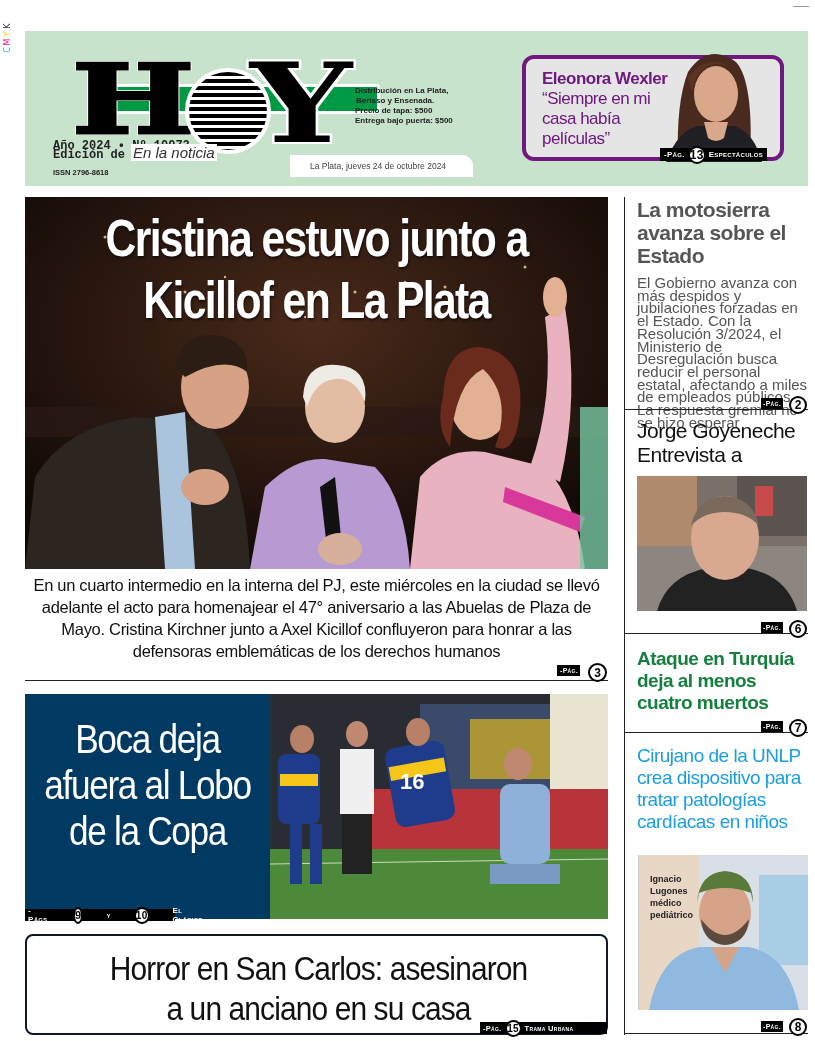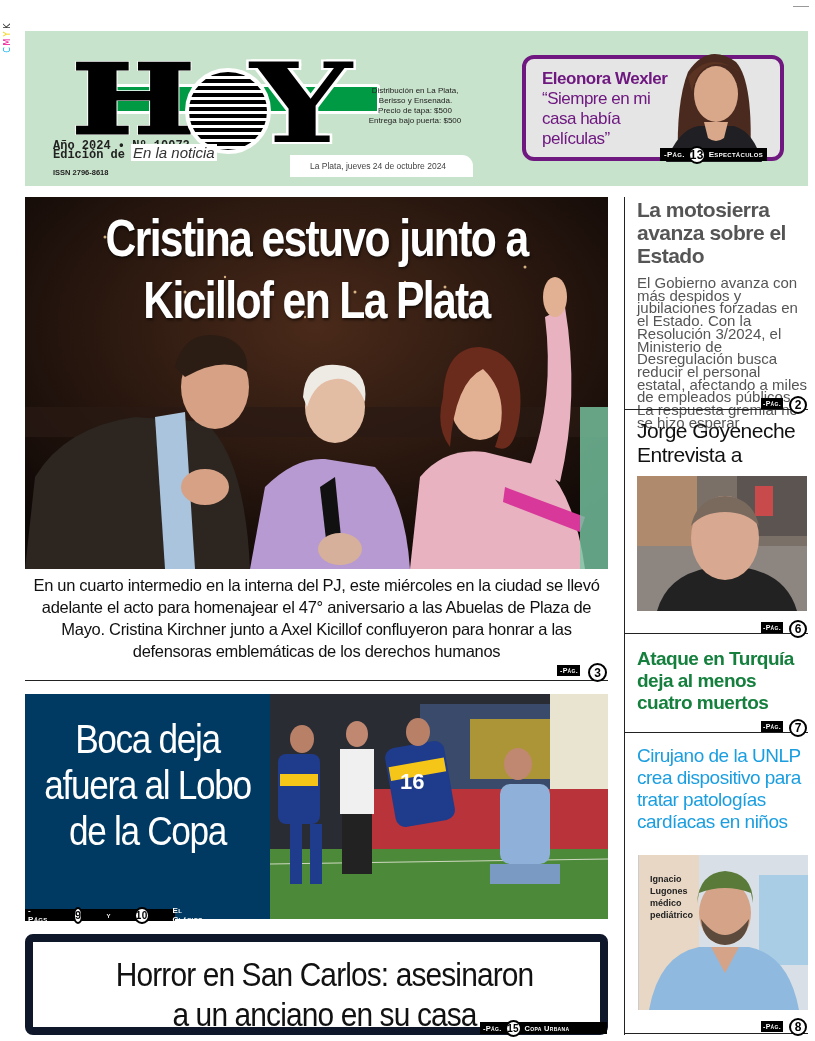--- a/index.html
+++ b/index.html
@@ -14,21 +14,21 @@
   
   .masthead { position: absolute; left: 25px; top: 31px; width: 783px; height: 155px; background: #c8e3cb; }
   .logo-wrap { position: absolute; left: 25px; top: 15px; width: 300px; height: 120px; }
   .logo-green { position: absolute; left: 40px; top: 38px; width: 290px; height: 30px; background: #009a44; border: 3px solid #fff; border-radius: 3px; }
   .logo-H { position: absolute; left: 22px; top: 6px; font-family: "DejaVu Serif", serif; font-weight: bold; font-size: 96px; line-height: 96px; color: #000; -webkit-text-stroke: 3px #000; letter-spacing: -4px; transform: scaleX(1.35); transform-origin: left top; text-shadow: 2px 2px 0 #fff, -2px -2px 0 #fff, 2px -2px 0 #fff, -2px 2px 0 #fff; }
   .logo-O { position: absolute; left: 135px; top: 22px; width: 86px; height: 86px; border-radius: 50%; border: 4px solid #fff; background: repeating-linear-gradient(180deg, #000 0 4px, #fff 4px 7px); }
   .logo-Y { position: absolute; left: 200px; top: 6px; font-family: "DejaVu Serif", serif; font-weight: bold; font-size: 110px; line-height: 104px; color: #000; transform: scaleX(1.3); transform-origin: left top; text-shadow: 2px 2px 0 #fff, -2px -2px 0 #fff, 2px -2px 0 #fff, -2px 2px 0 #fff; }
   .edition { position: absolute; left: 28px; top: 111px; font-size: 12px; line-height: 8.5px; font-weight: bold; color: #222; font-family: Liberation Mono, monospace; }
   .tagline { position: absolute; left: 106px; top: 113px; font-size: 15px; font-style: italic; color: #333; background: #fff; padding: 0 2px; }
   .issn { position: absolute; left: 28px; top: 137px; font-size: 7.5px; font-weight: bold; color: #222; }
-  .dist { position: absolute; left: 330px; top: 55px; width: 120px; font-size: 8px; line-height: 10px; font-weight: normal; color: #222; text-align: center; }
+  .dist { position: absolute; left: 330px; top: 55px; width: 120px; font-size: 8px; line-height: 10px; font-weight: bold; color: #222; text-align: left; }
   .dist div:nth-child(2) { padding-left: 1px; }
   .dateline { position: absolute; left: 265px; top: 124px; width: 183px; height: 22px; background: #fff; border-radius: 0 11px 0 0; font-size: 8.5px; line-height: 22px; color: #444; padding-left: 20px; }
 
   
   .wexler { position: absolute; left: 522px; top: 55px; width: 262px; height: 106px; background: #e5e5e5; border: 4px solid #6e1880; border-radius: 12px; }
   .wexler-name { position: absolute; left: 16px; top: 10px; font-size: 17px; font-weight: bold; color: #6e1880; letter-spacing: -0.5px; }
   .wexler-quote { position: absolute; left: 16px; top: 30px; width: 140px; font-size: 17px; line-height: 20px; color: #6e1880; letter-spacing: -0.5px; }
   .wexler-photo { position: absolute; left: 658px; top: 42px; width: 108px; height: 120px; overflow: hidden; }
   .page-tag { position: absolute; display: flex; align-items: center; height: 13px; background: #000; color: #fff; font-size: 8px; font-weight: bold; font-variant: small-caps; padding: 0 4px; letter-spacing: 0.3px; }
   .page-num { display: inline-flex; align-items: center; justify-content: center; width: 18px; height: 18px; border-radius: 50%; background: #fff; color: #000; border: 2px solid #000; font-size: 12px; font-weight: bold; margin: 0 3px; }
@@ -50,21 +50,21 @@
   .unlp-title { position: absolute; left: 637px; top: 745px; width: 175px; font-size: 19px; line-height: 22px; color: #1a9ee0; letter-spacing: -0.5px; }
   .lugones-photo { position: absolute; left: 638px; top: 855px; width: 170px; height: 155px; overflow: hidden; border-left: 1px solid #ccc; }
   .lugones-caption { position: absolute; left: 650px; top: 873px; font-size: 9px; line-height: 12px; font-weight: bold; color: #222; }
 
   
   .boca-box { position: absolute; left: 25px; top: 694px; width: 245px; height: 225px; background: #003a63; }
   .boca-title { position: absolute; left: 0; top: 22px; width: 245px; text-align: center; font-size: 40px; line-height: 46px; color: #fff; letter-spacing: -1.5px; transform: scaleX(0.88); }
   .boca-photo { position: absolute; left: 270px; top: 694px; width: 338px; height: 225px; overflow: hidden; background: #2a2a30; }
 
   
-  .sancarlos { position: absolute; left: 25px; top: 934px; width: 583px; height: 101px; border: 8px solid #0f172a; border-radius: 8px; background: #fff; }
+  .sancarlos { position: absolute; left: 25px; top: 934px; width: 583px; height: 101px; border: 2px solid #0f172a; border-radius: 8px; background: #fff; }
   .sancarlos-title { position: absolute; left: 0; top: 12px; width: 583px; text-align: center; font-size: 34px; line-height: 40px; color: #111; letter-spacing: -1px; transform: scaleX(0.88); }
 </style>
 </head>
 <body>
 
 <div class="cmyk">
   <span style="color:#00aeef">C</span>
   <span style="color:#ec008c">M</span>
   <span style="color:#f5d000">Y</span>
   <span style="color:#333">K</span>
@@ -273,14 +273,14 @@
 
 <div class="sancarlos">
   <div class="sancarlos-title">
     <div>Horror en San Carlos: asesinaron</div>
     <div>a un anciano en su casa</div>
   </div>
 </div>
 <div class="page-tag" style="left:480px; top:1022px; height:12px; font-size:7.5px; padding:0 3px; width:127px;">
   <span>-Pág.</span>
   <span class="page-num" style="width:17px; height:17px; font-size:10px;">15</span>
-  <span>Copa Urbana</span>
+  <span>Trama Urbana</span>
 </div>
 
 </body></html>

